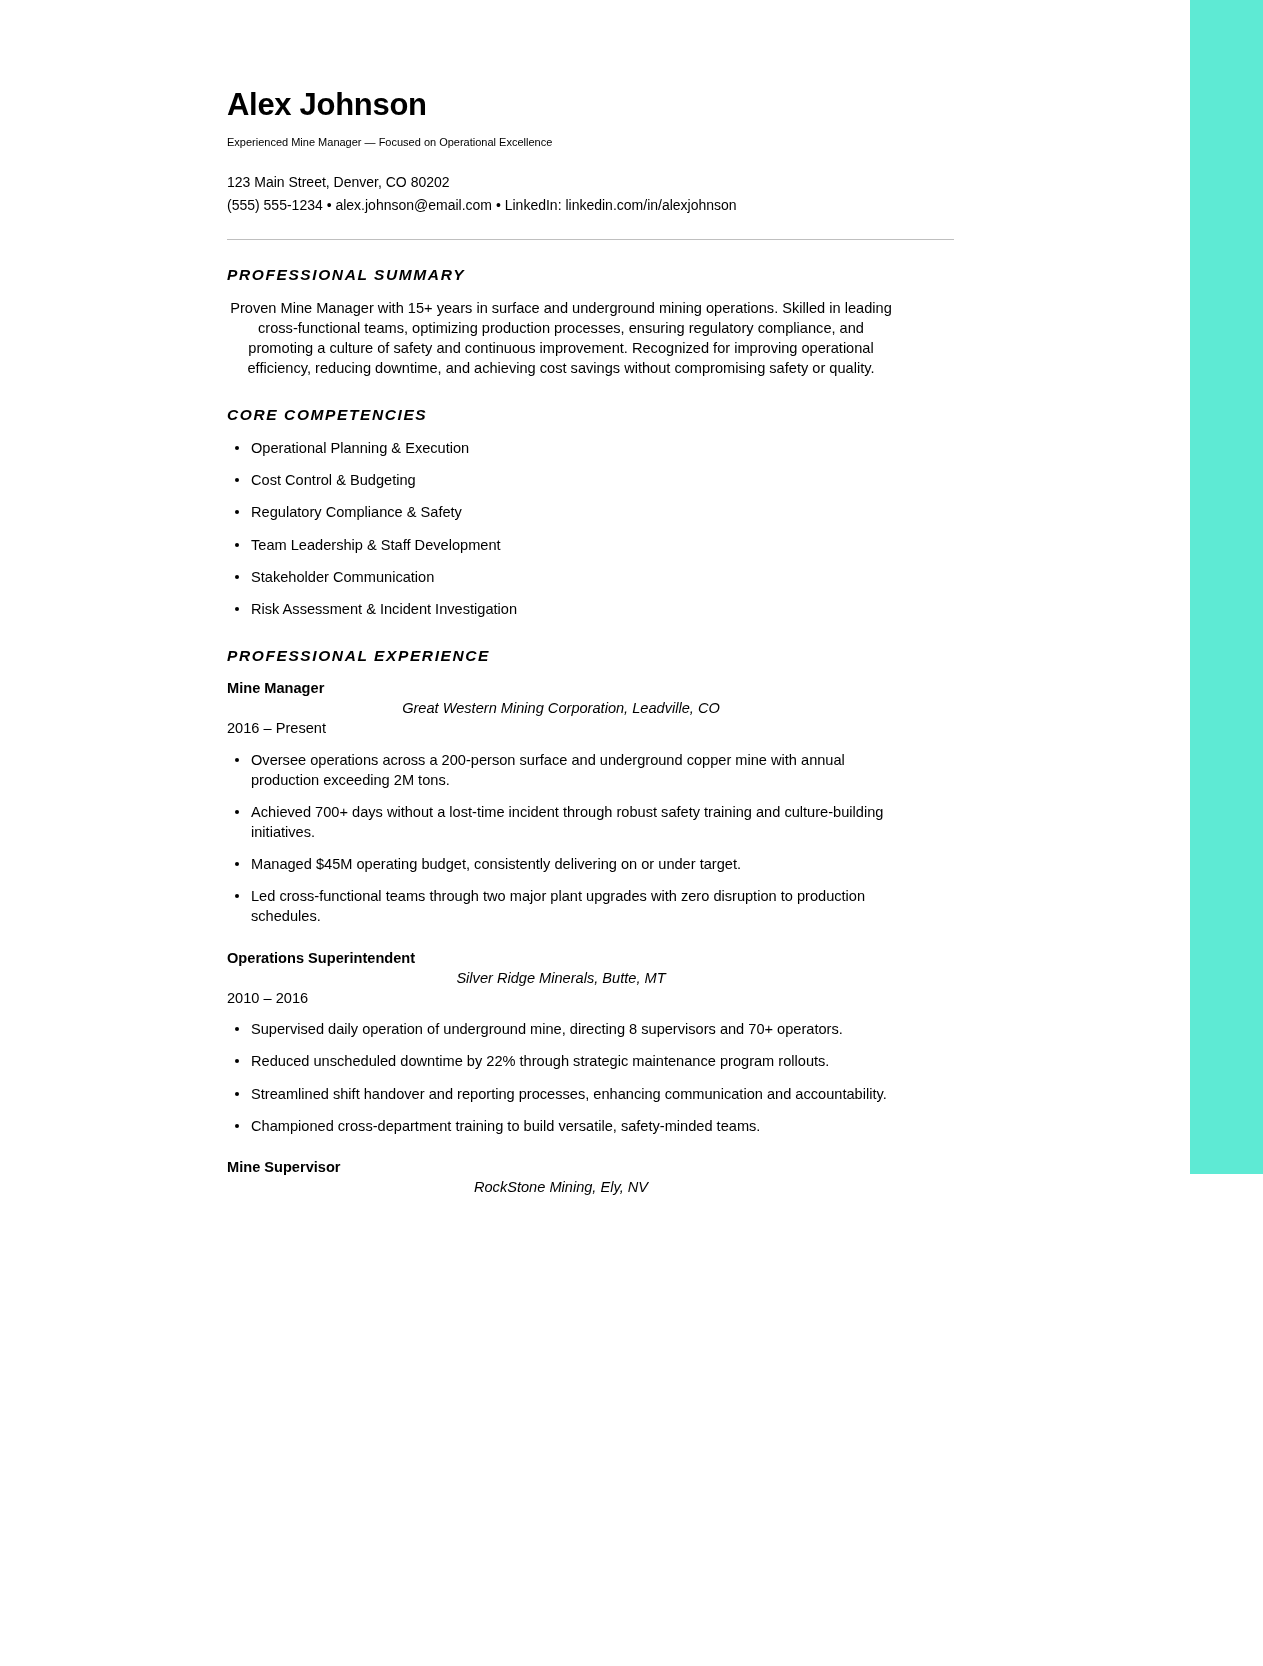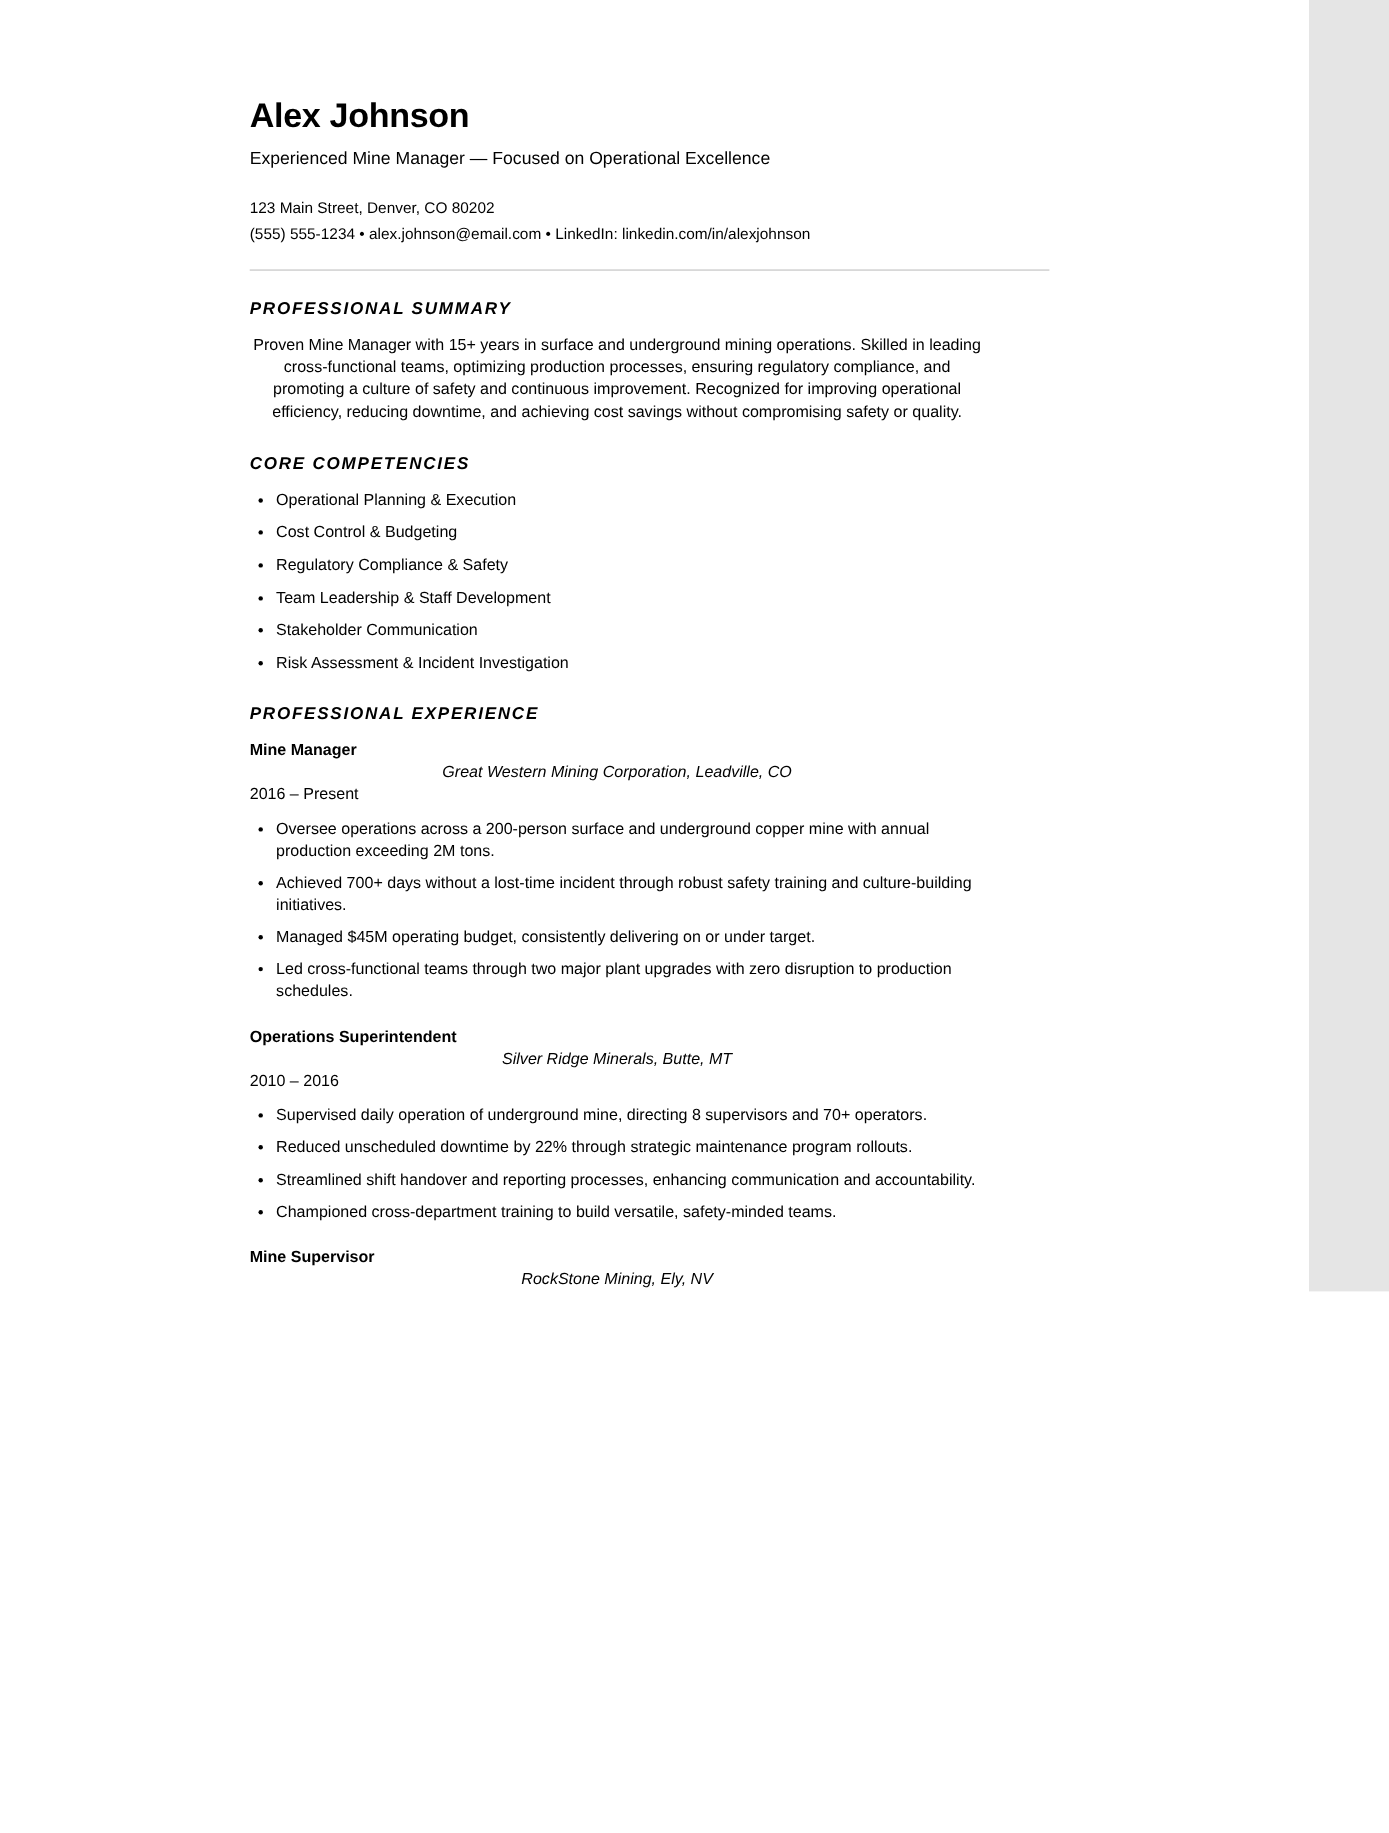--- a/index.html
+++ b/index.html
@@ -9,42 +9,42 @@
     height: 1666px;
     background: #ffffff;
     font-family: "Liberation Sans", sans-serif;
     color: #000000;
     overflow: hidden;
   }
   .page {
     position: relative;
     width: 1263px;
     height: 1174px;
-    background: #e5e5e5;
+    background: #5eead4;
   }
   .sheet {
     position: absolute;
     left: 0; top: 0;
     width: 1190px;
     height: 1245px;
     background: #ffffff;
     overflow: hidden;
   }
   .content {
     padding: 88px 295px 0 227px;
   }
   .name {
     font-size: 31px;
     font-weight: bold;
     letter-spacing: -0.3px;
     margin: 0 0 13px 0;
     line-height: 1.1;
   }
   .tagline {
-    font-size: 16px;
+    font-size: 11px;
     margin: 0 0 22px 0;
     line-height: 1.3;
   }
   .contact-line {
     font-size: 14px;
     line-height: 1.62;
     margin: 0;
   }
   .rule {
     border: 0;
@@ -73,20 +73,21 @@
     margin: 0;
     padding: 0;
   }
   ul.bullets > li {
     position: relative;
     font-size: 14.6px;
     line-height: 1.38;
     padding-left: 24px;
     margin-bottom: 9px;
     max-width: 740px;
+    margin-top: 12px;
   }
   ul.bullets > li::before {
     content: "";
     position: absolute;
     left: 8px;
     top: 8px;
     width: 4px;
     height: 4px;
     border-radius: 50%;
     background: #000;

